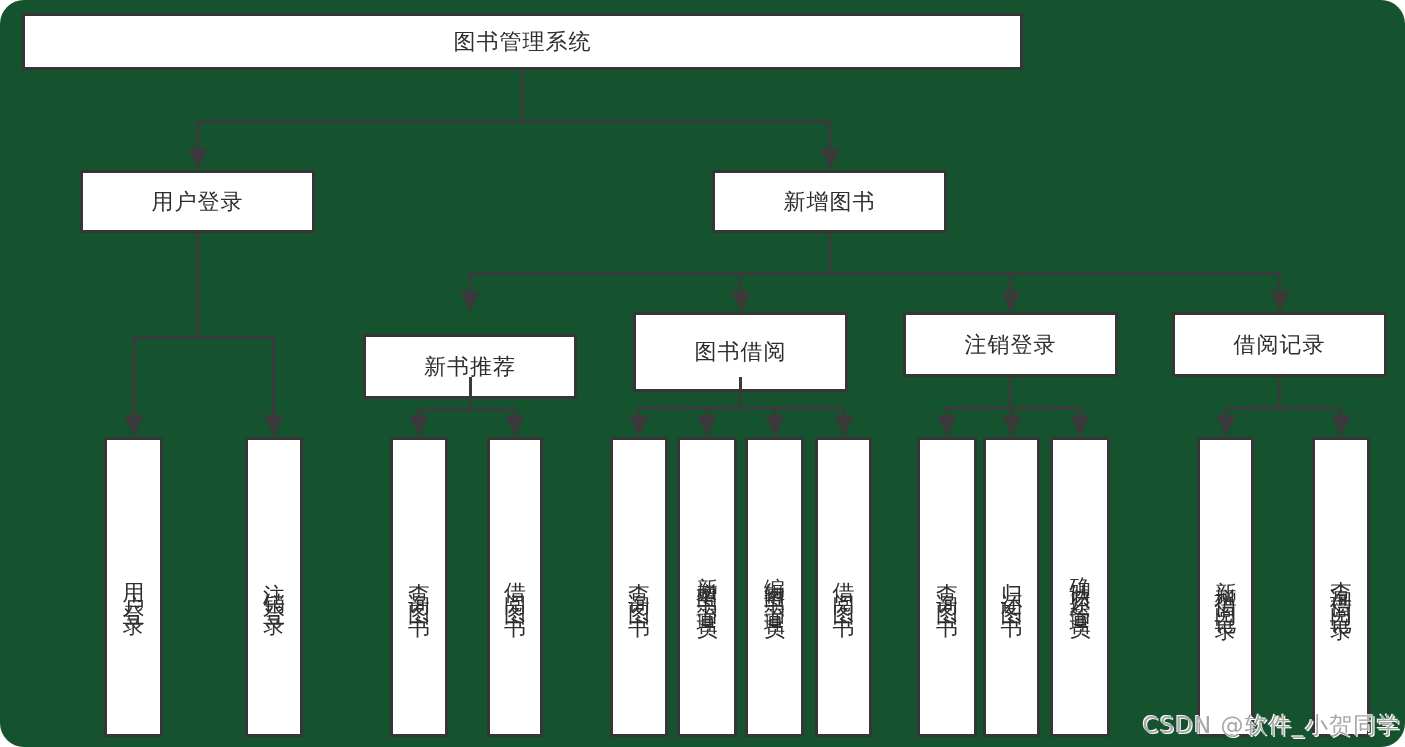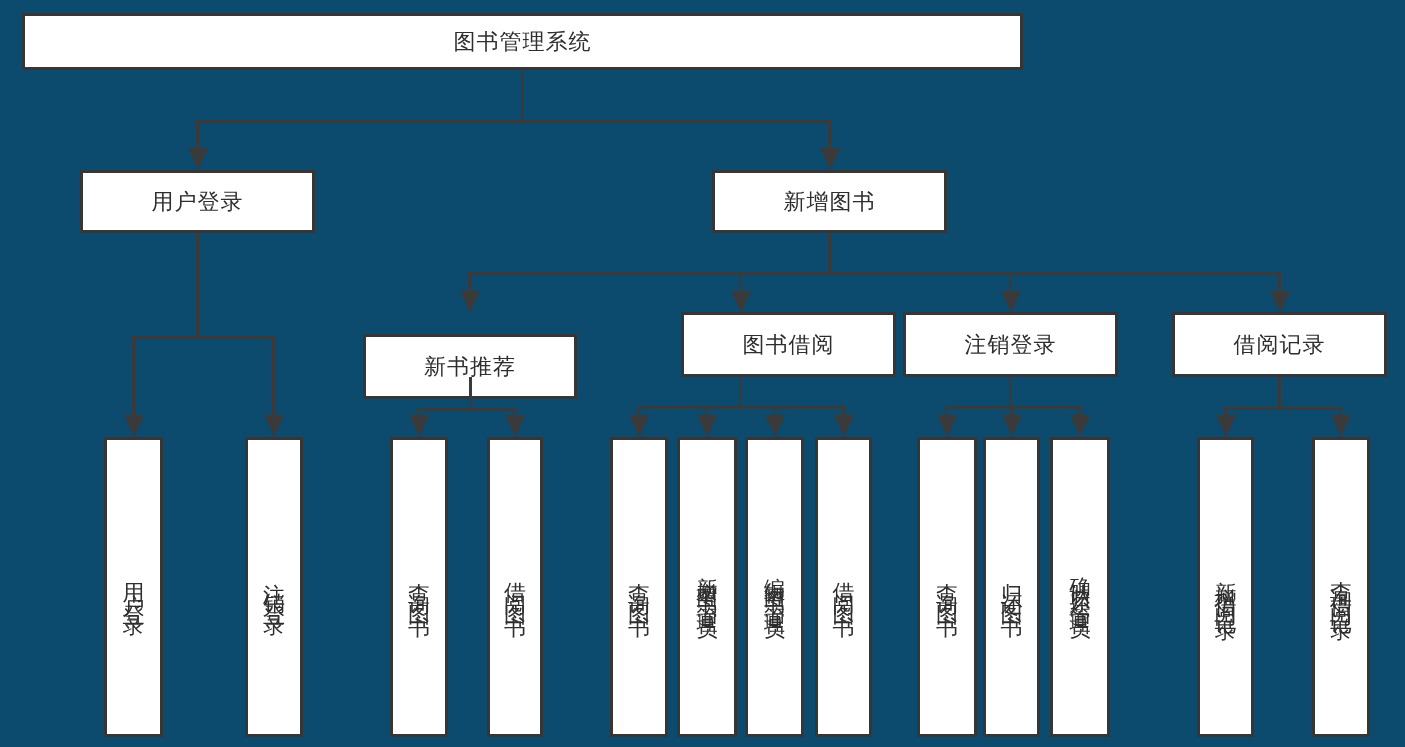--- a/index.html
+++ b/index.html
@@ -1,19 +1,19 @@
 <!DOCTYPE html>
 <html><head>
 <meta charset="utf-8">
 <style>
   html,body { margin:0; padding:0; background:#ffffff; }
   #stage {
-    position:relative; width:1405px; height:747px; background:#0c4a6e;
+    position:relative; width:1405px; height:747px; background:#14532d;
     font-family:"DejaVu Sans","Liberation Sans",sans-serif;
-    color:#2e2e2e; overflow:hidden;
+    color:#2e2e2e; overflow:hidden;border-radius:24px;
   }
   
   .node {
     position:absolute; box-sizing:border-box;
     border:3px solid #363636; background:#ffffff;
   }
   .hbox {
     display:flex; align-items:center; justify-content:center;
     font-size:22px; letter-spacing:1px; white-space:nowrap;
   }
@@ -73,21 +73,21 @@
   <div class="line-v" style="left:828px; top:233px; height:42px;"></div>
   <div class="line-h" style="left:468px; top:272px; width:813px;"></div>
   <div class="arrow" style="left:468px;  top:272px; height:19px;"></div>
   <div class="arrow" style="left:739px;  top:272px; height:19px;"></div>
   <div class="arrow" style="left:1009px; top:272px; height:19px;"></div>
   <div class="arrow" style="left:1278px; top:272px; height:19px;"></div>
 
   <div class="node hbox" style="left:363px; top:312px; width:214px; height:65px;margin-top:22px;">
     <span>新书推荐</span>
   </div>
-  <div class="node hbox" style="left:633px; top:312px; width:215px; height:65px;margin-left:48px;">
+  <div class="node hbox" style="left:633px; top:312px; width:215px; height:80px;">
     <span>图书借阅</span>
   </div>
   <div class="node hbox" style="left:903px; top:312px; width:215px; height:65px;">
     <span>注销登录</span>
   </div>
   <div class="node hbox" style="left:1172px; top:312px; width:215px; height:65px;">
     <span>借阅记录</span>
   </div>
 
   <div class="line-v" style="left:469px; top:377px; height:34px;"></div>
@@ -150,14 +150,15 @@
     <span class="vtext long">确认归还（管理员）</span>
   </div>
 
   <div class="node leaf" style="left:1197px; width:57px;">
     <span class="vtext mid">新增借阅记录</span>
   </div>
   <div class="node leaf" style="left:1312px; width:58px;">
     <span class="vtext mid">查询借阅记录</span>
   </div>
 
+  <div class="watermark">CSDN @软件_小贺同学</div>
 
 </div>
 
 </body></html>

